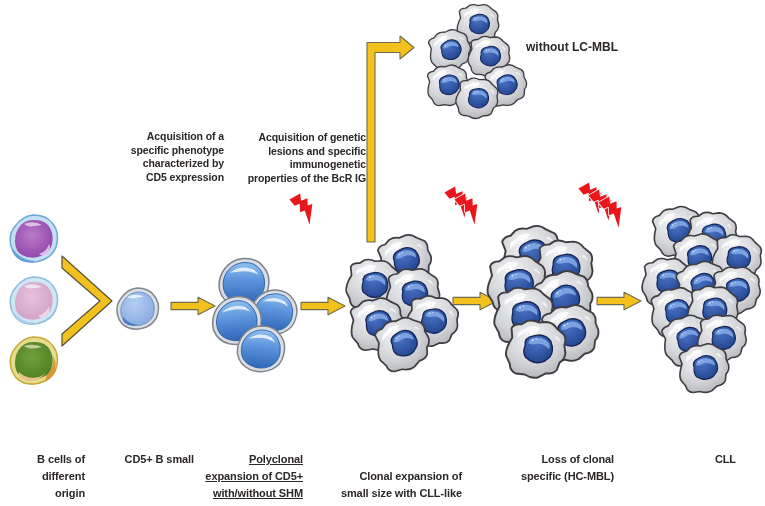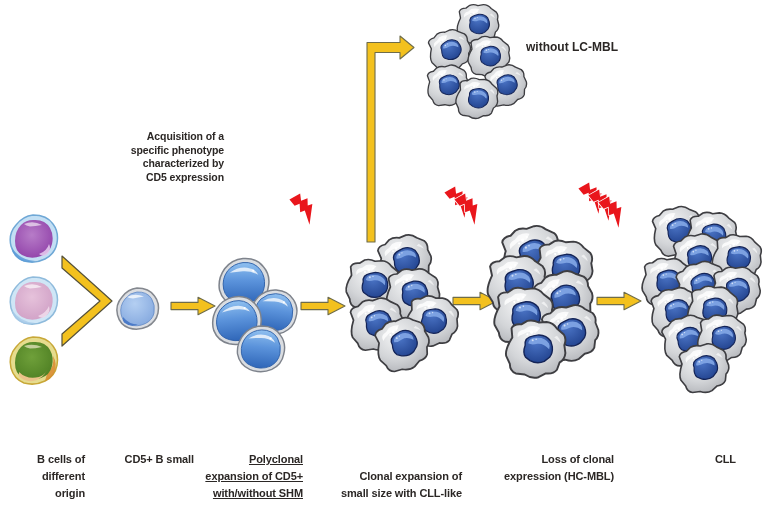--- a/index.html
+++ b/index.html
@@ -185,29 +185,33 @@
       <use href="#bolt" transform="translate(577,190) rotate(-44)" fill="#E9161C"></use>
       <use href="#bolt" transform="translate(587,197) rotate(-44)" fill="#E9161C"></use>
       <use href="#bolt" transform="translate(597,204) rotate(-44)" fill="#E9161C"></use>
     </g>
   </svg>
 
   <div class="txt ann" style="left:149px;top:130px;width:150px;">Acquisition of a
 specific phenotype
 characterized by
 CD5 expression</div>
+  <div class="txt ann" style="left:291px;top:131px;width:150px;">Acquisition of genetic
+lesions and specific
+immunogenetic
+properties of the BcR IG</div>
   <div class="stable-lbl" style="left:526px;top:40px;">without LC-MBL</div>
 
   <div class="txt stage" style="left:40px;top:451px;width:90px;">B cells of
 different
 origin</div>
   <div class="txt stage" style="left:139px;top:451px;width:110px;">CD5+ B small</div>
   <div class="txt stage" style="left:238px;top:451px;width:130px;text-decoration:underline;">Polyclonal
 expansion of CD5+
 with/without SHM</div>
   <div class="txt stage" style="left:392px;top:451px;width:140px;margin-top:17px;">Clonal expansion of
 small size with CLL-like
 phenotype (LC-MBL)</div>
   <div class="txt stage" style="left:549px;top:451px;width:130px;">Loss of clonal
-expression (HC-MBL)</div>
+specific (HC-MBL)</div>
   <div class="txt stage" style="left:701px;top:451px;width:70px;">CLL</div>
 
 </div>
 
 </body></html>

